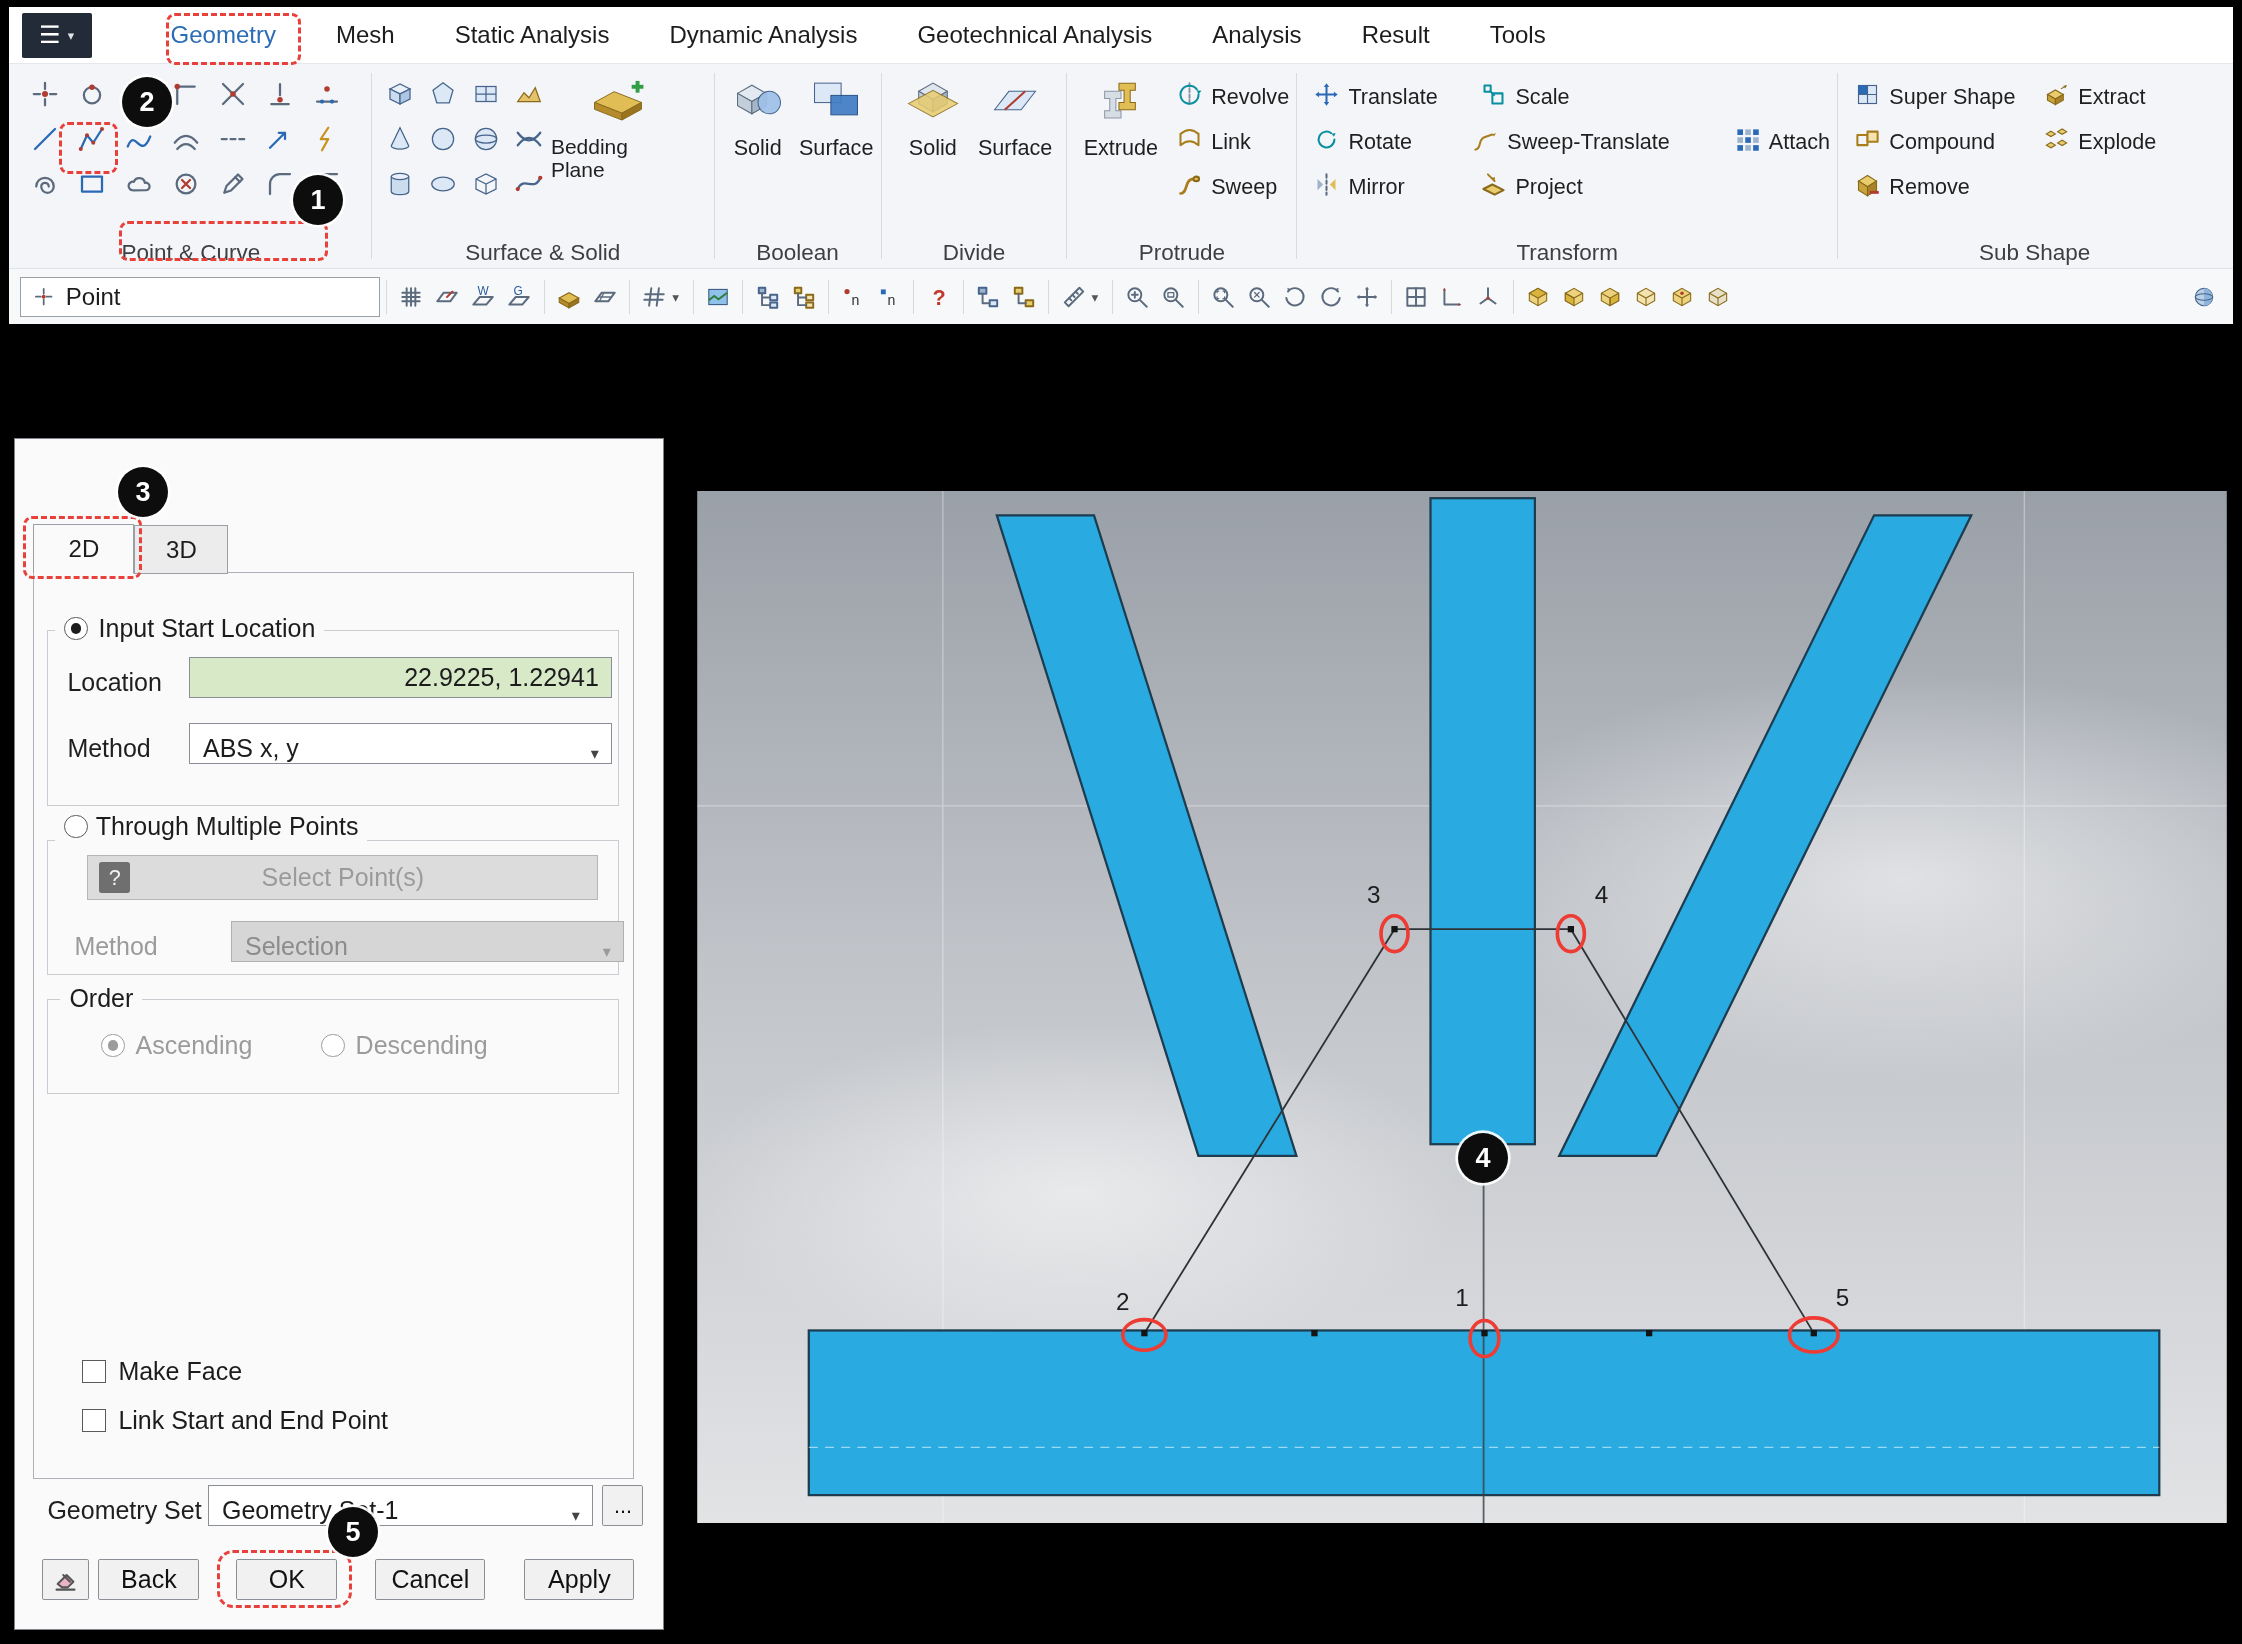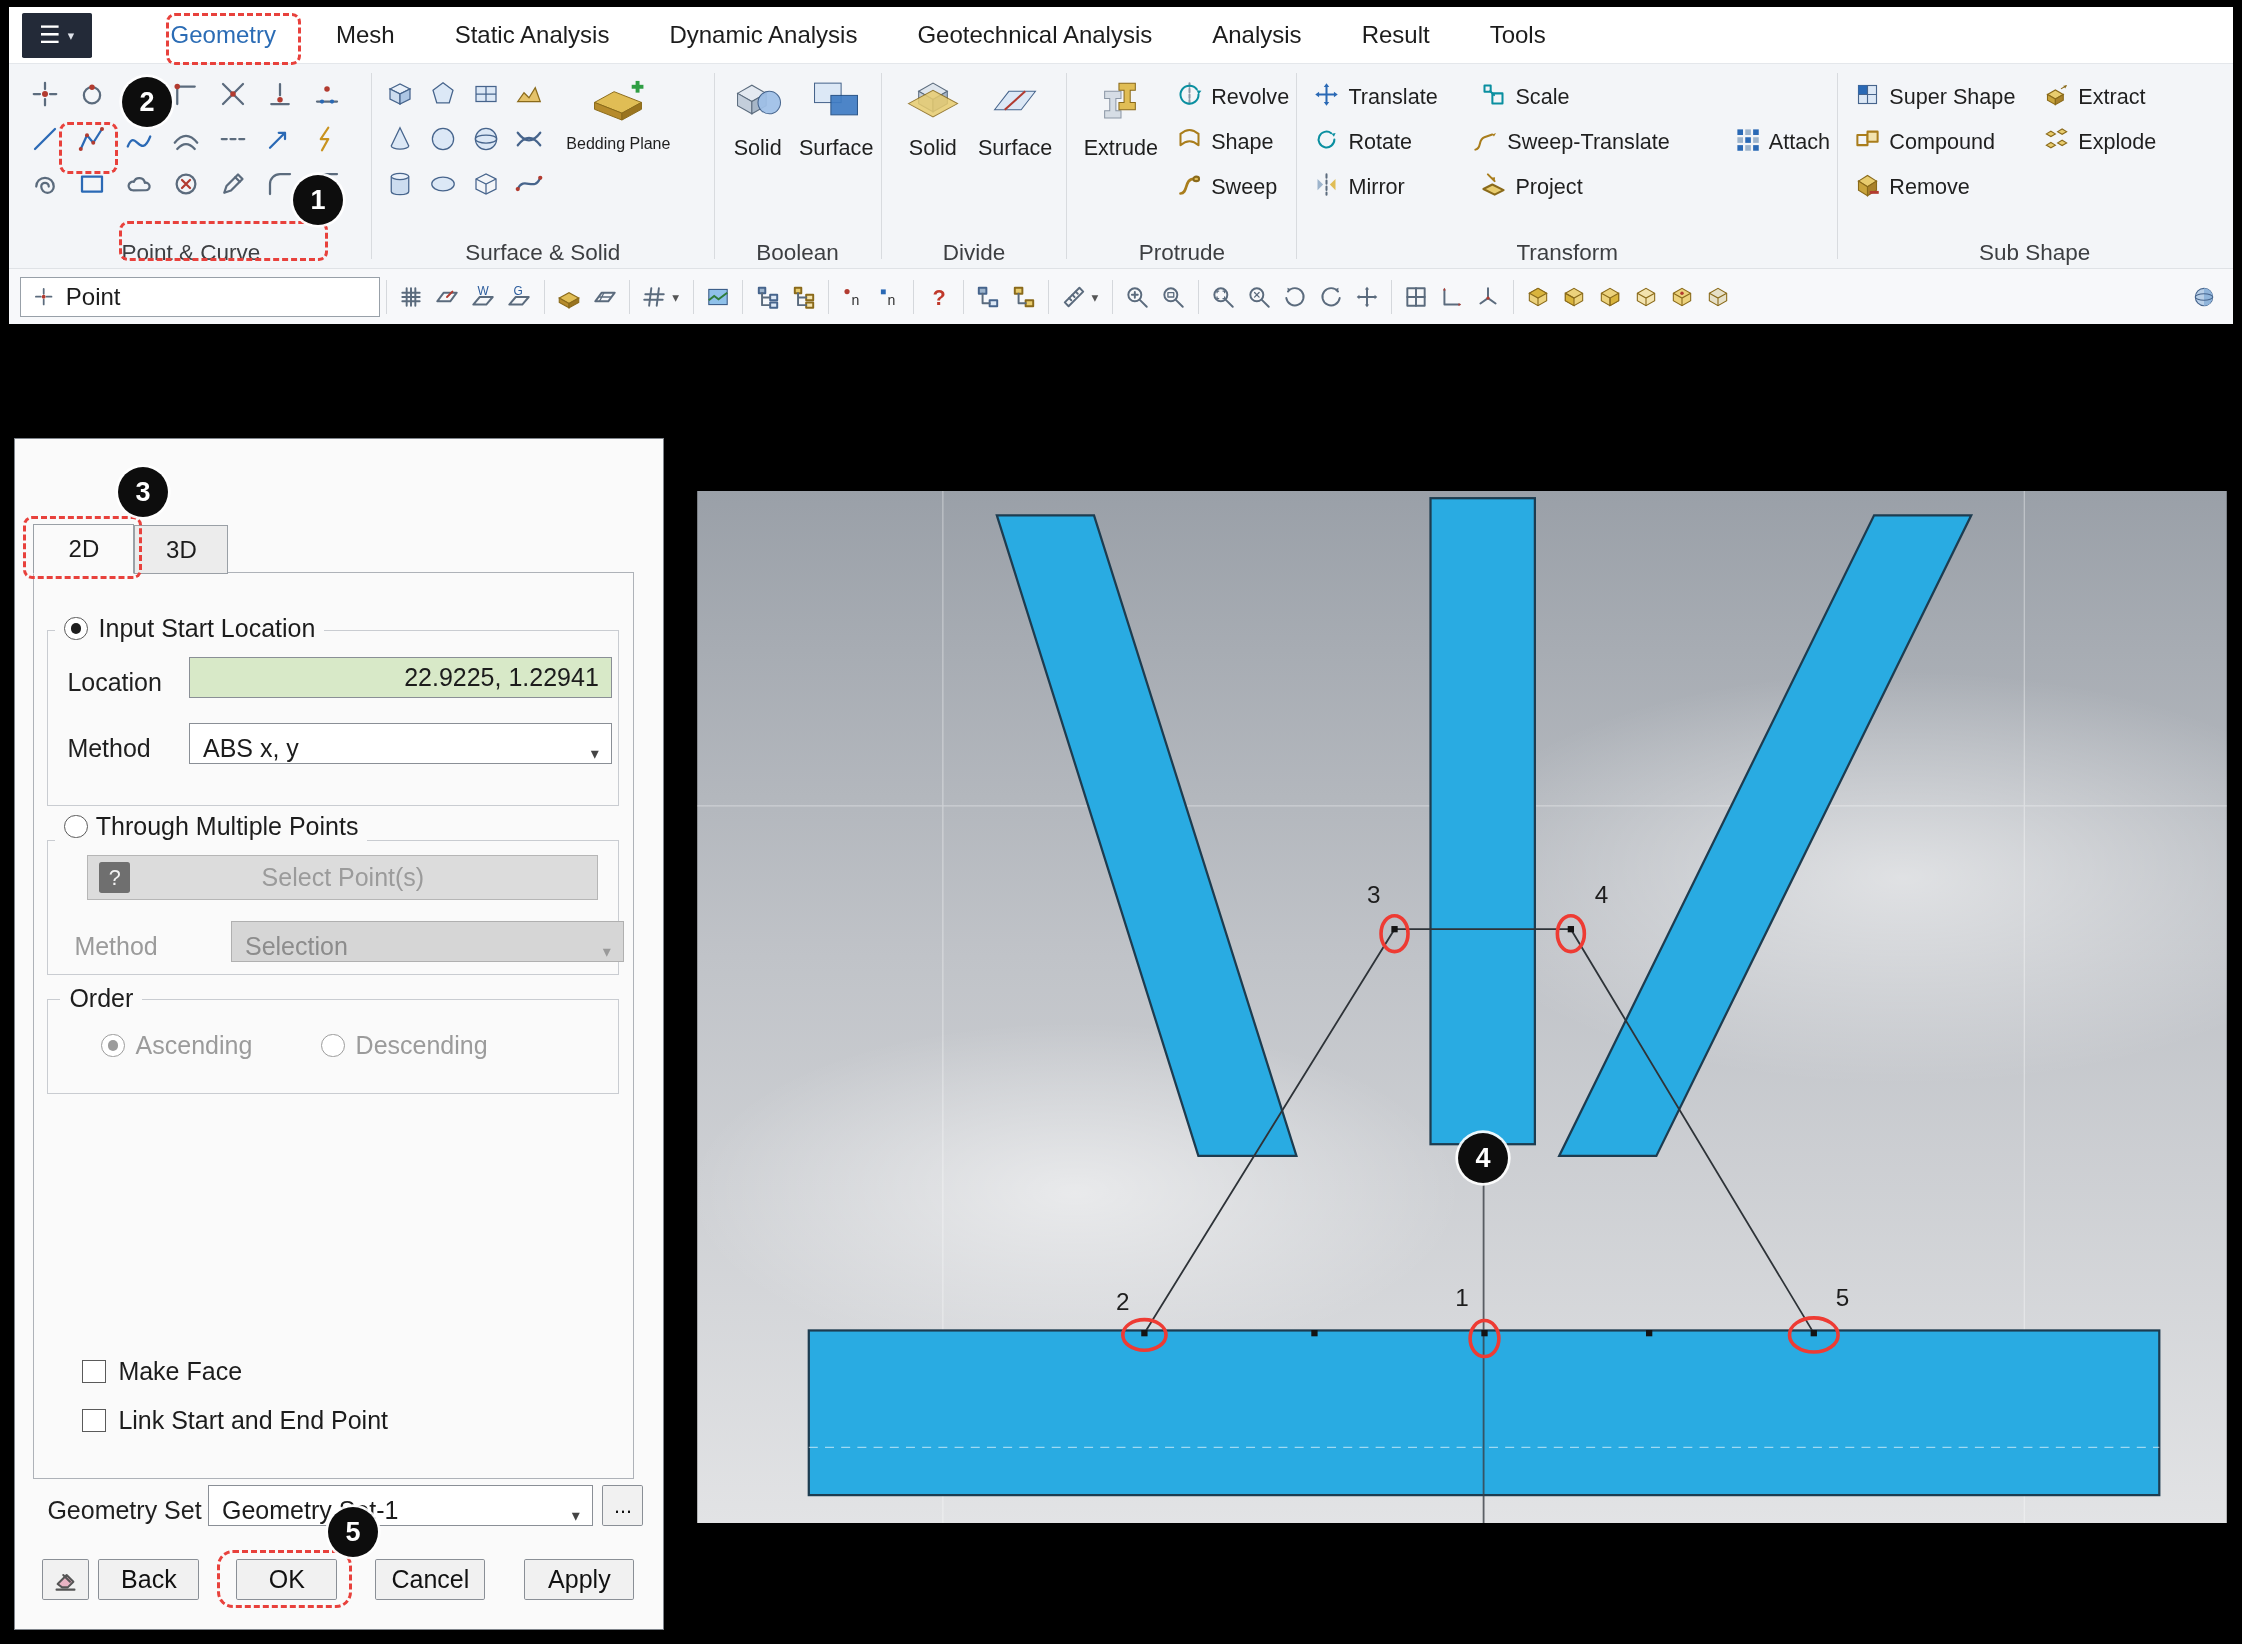--- a/index.html
+++ b/index.html
@@ -22,21 +22,21 @@
   .vsep { width:0.9px; background:#d8dbdf; margin:9px 0; }
 
   .pc-grid { display:grid; grid-template-columns:repeat(7,47px); grid-auto-rows:45px; padding-left:3.6px; }
   .ricon { display:flex; align-items:center; justify-content:center; cursor:pointer; }
   .ricon svg { width:30px; height:30px; }
   svg.lin { stroke:#5b6b7d; fill:none; stroke-width:1.8; stroke-linecap:round; stroke-linejoin:round; }
 
   .ss-grid { display:grid; grid-template-columns:repeat(4,43px); grid-auto-rows:45px; }
   .bigbtn { display:flex; flex-direction:column; align-items:center; gap:7.2px; padding-top:5.4px; font-size:21.6px; color:#1f1f1f; cursor:pointer; }
   .bigbtn svg.big { width:56px; height:45px; }
-  .bigbtn .blabel { font-size:16px; line-height:1.12; }
+  .bigbtn .blabel { font-size:21px; line-height:1.12; }
 
   .two-big { display:flex; gap:5.4px; justify-content:center; width:100%; }
   .two-big .bigbtn { width:77px; }
 
   .tbtn { display:flex; align-items:center; gap:8px; height:45px; font-size:21.6px; color:#1f1f1f; cursor:pointer; white-space:nowrap; }
   .tbtn svg { width:27px; height:27px; flex:0 0 auto; }
   .tf-rows { display:flex; flex-direction:column; padding:3.6px 0 0 9px; }
   .tf-row { display:flex; }
   .tf-c1 { width:167px; } .tf-c2 { width:275px; }
   .sb-c1 { width:189px; }
@@ -396,21 +396,21 @@
                     <path d="M12 2v20" stroke="#8b97a5" stroke-dasharray="3 2"></path>
                     <path d="M18.5 7.5A8 8 0 1 0 20 12" stroke="#0a8fa0"></path>
                     <path d="M20 12l2.6-3.4-4.2-.4z" fill="#0a8fa0" stroke="none"></path>
                   </svg></span>
               <span>Revolve</span>
             </div>
             <div class="tbtn">
               <span><svg class="lin" viewBox="0 0 24 24">
                     <path d="M4 7q8-7 16 0M4 17q8-7 16 0M4 7v10M20 7v10" stroke="#a97d1c"></path>
                   </svg></span>
-              <span>Shape</span>
+              <span>Link</span>
             </div>
             <div class="tbtn">
               <span><svg class="lin" viewBox="0 0 24 24">
                     <path d="M4 20c7 0 3-13 12-13" stroke="#a97d1c" stroke-width="2.4"></path>
                     <ellipse cx="18" cy="7" rx="2.5" ry="2" fill="#e0bd55" stroke="#8a6a1a"></ellipse>
                   </svg></span>
               <span>Sweep</span>
             </div>
           </div>
         </div>

